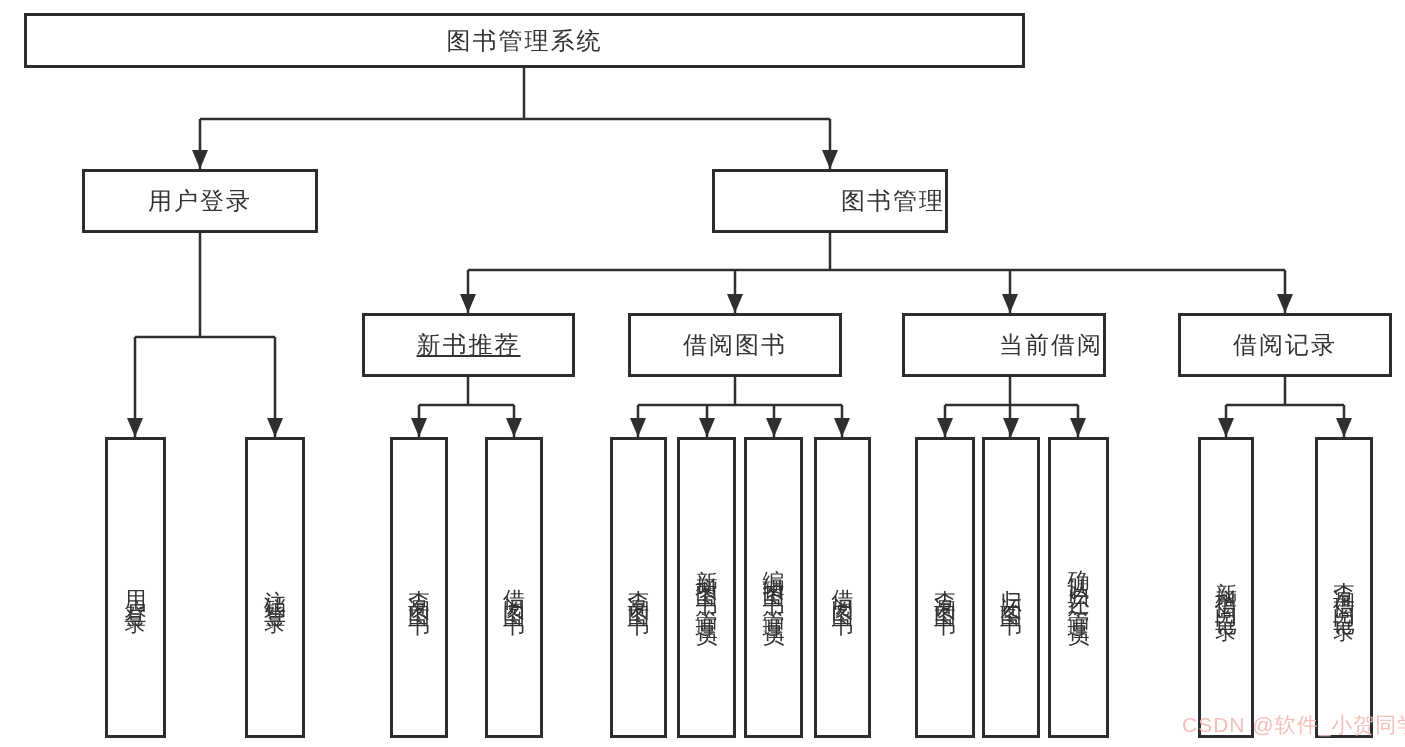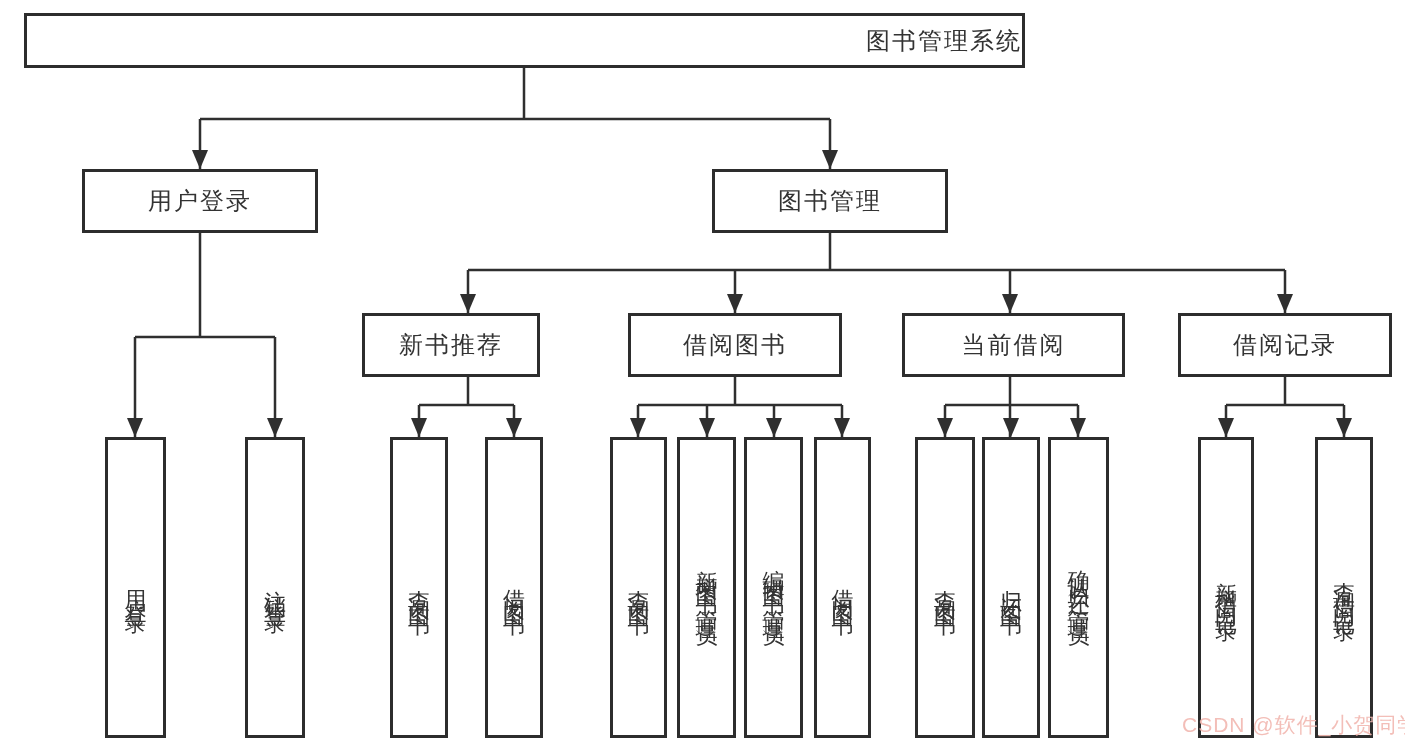--- a/index.html
+++ b/index.html
@@ -88,38 +88,38 @@
       <polygon points="766,418 782,418 774,437"></polygon>
       <polygon points="834,418 850,418 842,437"></polygon>
       <polygon points="937,418 953,418 945,437"></polygon>
       <polygon points="1003,418 1019,418 1011,437"></polygon>
       <polygon points="1070,418 1086,418 1078,437"></polygon>
       <polygon points="1218,418 1234,418 1226,437"></polygon>
       <polygon points="1336,418 1352,418 1344,437"></polygon>
     </g>
   </svg>
 
-  <div class="node hbox" style="left:24px; top:13px; width:1001px; height:55px;justify-content:flex-end;">
+  <div class="node hbox" style="left:24px; top:13px; width:1001px; height:55px;">
     <span>图书管理系统</span>
   </div>
 
   <div class="node hbox" style="left:82px; top:169px; width:236px; height:64px;">
     <span>用户登录</span>
   </div>
-  <div class="node hbox" style="left:712px; top:169px; width:236px; height:64px;">
+  <div class="node hbox" style="left:712px; top:169px; width:236px; height:64px;justify-content:flex-end;">
     <span>图书管理</span>
   </div>
 
-  <div class="node hbox" style="left:362px; top:313px; width:178px; height:64px;">
+  <div class="node hbox" style="left:362px; top:313px; width:213px; height:64px;text-decoration:underline;">
     <span>新书推荐</span>
   </div>
   <div class="node hbox" style="left:628px; top:313px; width:214px; height:64px;">
     <span>借阅图书</span>
   </div>
-  <div class="node hbox" style="left:902px; top:313px; width:223px; height:64px;">
+  <div class="node hbox" style="left:902px; top:313px; width:204px; height:64px;justify-content:flex-end;">
     <span>当前借阅</span>
   </div>
   <div class="node hbox" style="left:1178px; top:313px; width:214px; height:64px;">
     <span>借阅记录</span>
   </div>
 
   <div class="node vbox" style="left:105px; top:437px; width:61px; height:301px;">
     <span>用户登录</span>
   </div>
   <div class="node vbox" style="left:245px; top:437px; width:60px; height:301px;">

